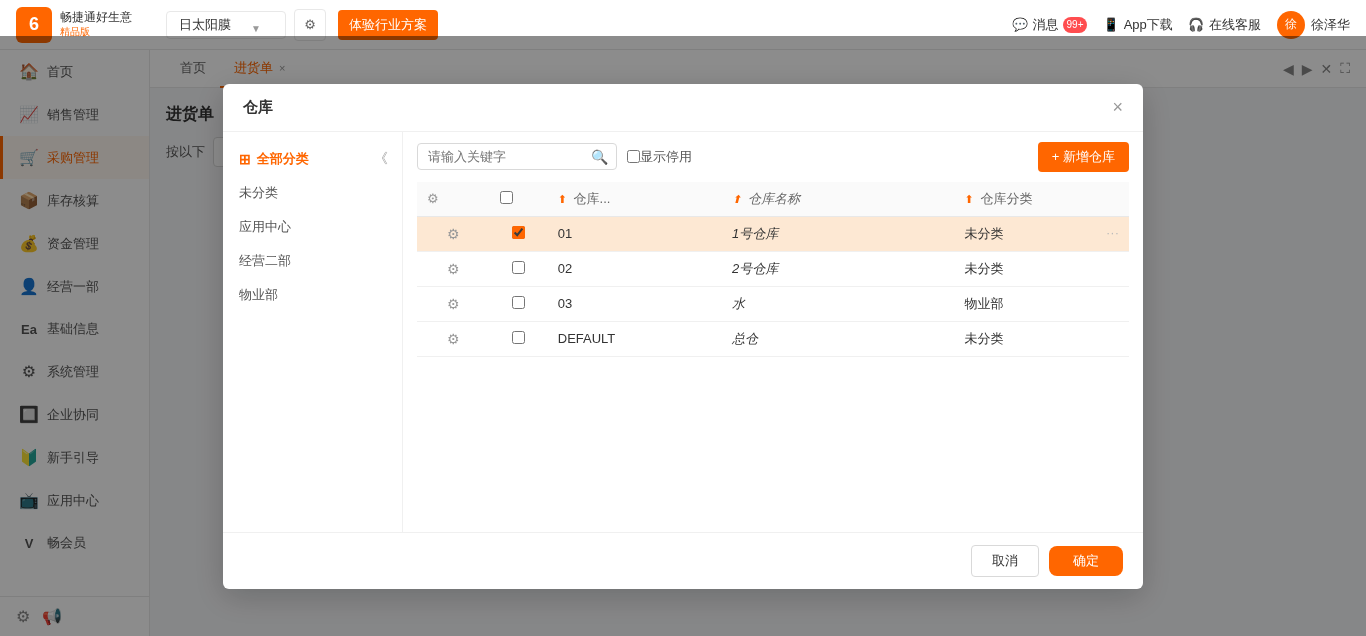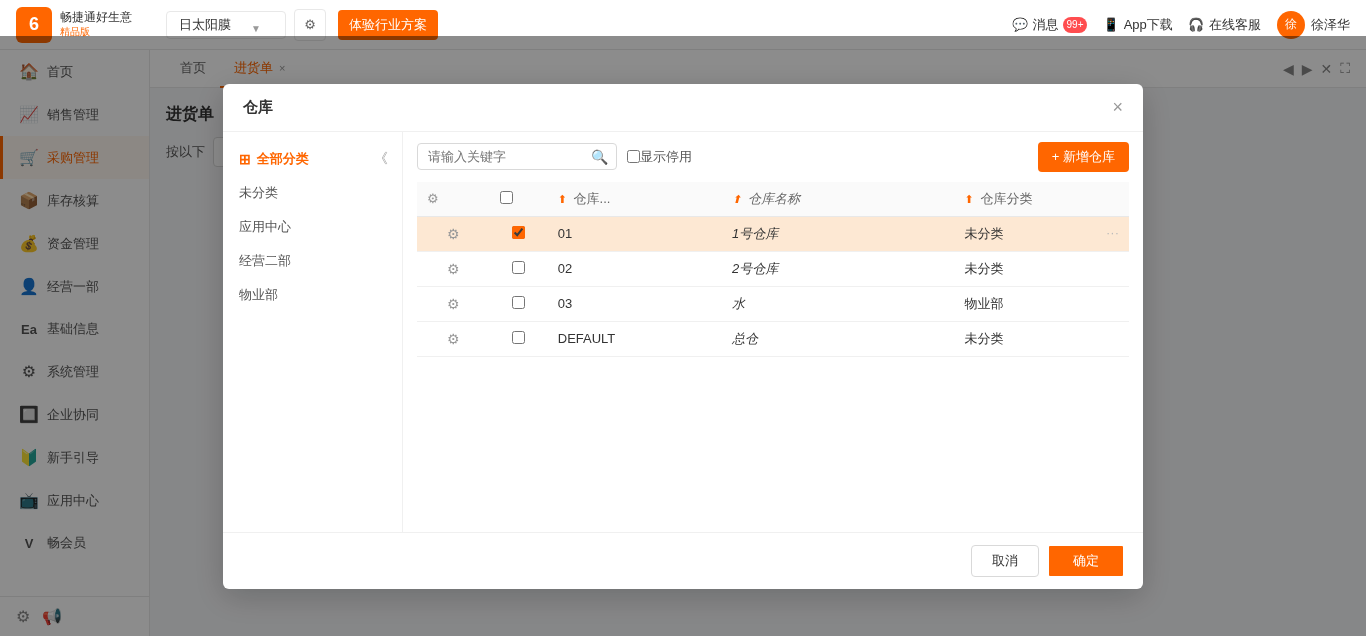--- a/index.html
+++ b/index.html
@@ -382,21 +382,21 @@
       border: 1px solid #d9d9d9;
       border-radius: 4px;
       background: #fff;
       cursor: pointer;
       font-size: 13px;
       color: #333;
     }
     .btn-confirm {
       padding: 6px 24px;
       border: none;
-      border-radius: 1px;
+      border-radius: 8px;
       background: #ff6600;
       color: #fff;
       cursor: pointer;
       font-size: 13px;
     }
 
     .sort-icon { color: #ff6600; font-size: 11px; margin-right: 3px; }
 
     .gear-cell { color: #999; font-size: 14px; cursor: pointer; }
   </style>

